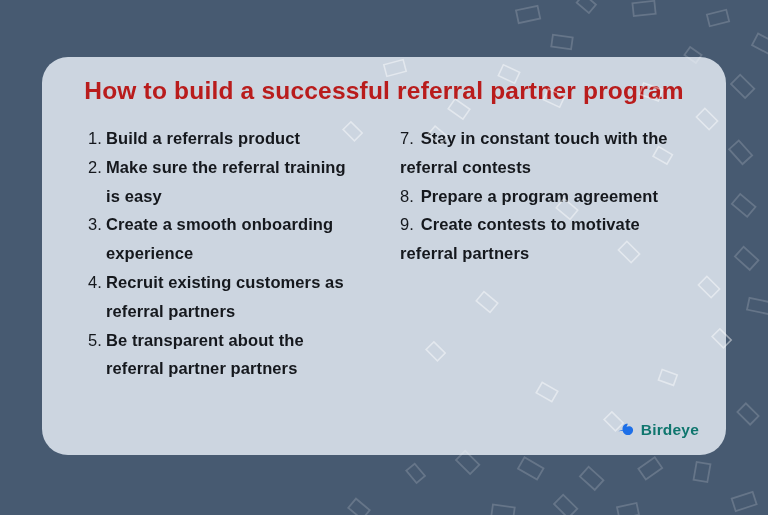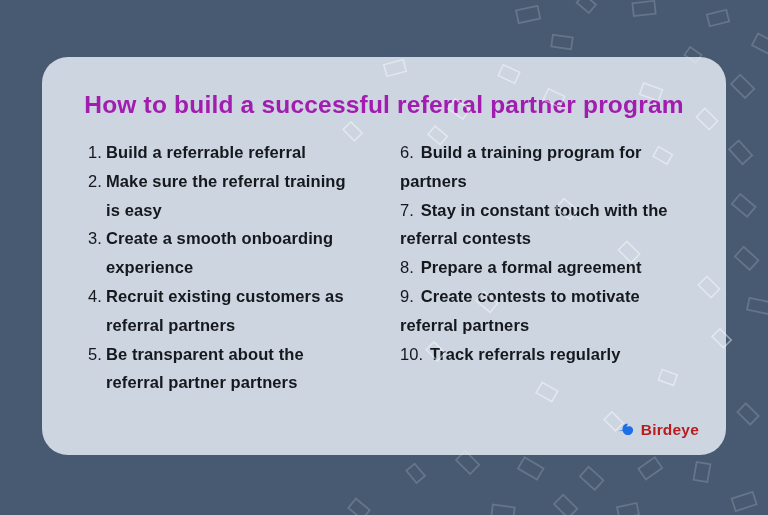--- a/index.html
+++ b/index.html
@@ -7,52 +7,52 @@
     position:relative;width:768px;height:515px;overflow:hidden;
     background:#475A71;
     font-family:"Liberation Sans","DejaVu Sans",sans-serif;
   }
   .pattern{position:absolute;left:0;top:0;z-index:3;pointer-events:none;}
   .card{
     position:absolute;left:42px;top:57px;width:684px;height:398px;
     background:#CCD5E0;border-radius:26px;z-index:1;
   }
   .title{
-    margin:31px auto 0;width:610px;text-align:center;
+    margin:17px auto 0;width:610px;text-align:center;
     font-size:24.5px;line-height:34px;font-weight:700;
-    color:#a21caf;letter-spacing:.2px;
+    color:#b91c1c;letter-spacing:.2px;
   }
   .cols{display:flex;margin-top:16px;}
   .col-left{width:315px;margin-left:43px;}
   .col-right{width:315px;}
   .item{font-size:16.5px;line-height:28.8px;color:#15181D;margin:0;letter-spacing:.1px;}
   .txt{font-weight:700;white-space:pre-line;}
   .num{font-weight:400;}
   .hang{display:flex;}
   .hang .num{flex:0 0 17px;text-align:right;margin-right:4px;}
   .flow .num{margin-right:2px;}
   .logo{
     position:absolute;right:27px;bottom:15px;z-index:2;
     display:flex;align-items:center;gap:5px;
   }
-  .brand{font-weight:700;font-size:15.5px;color:#b91c1c;letter-spacing:.2px;}
+  .brand{font-weight:700;font-size:15.5px;color:#0f766e;letter-spacing:.2px;}
 </style>
 </head>
 <body>
 
 <div class="stage">
 
   <div class="card">
     <h1 class="title">How to build a successful referral partner program</h1>
 
     <div class="cols">
       <div class="col-left">
         <div class="item hang">
           <span class="num">1.</span>
-            <span class="txt">Build a referrable referral</span>
+            <span class="txt">Build a referrals product</span>
         </div>
         <div class="item hang">
           <span class="num">2.</span>
             <span class="txt">Make sure the referral training
 is easy</span>
         </div>
         <div class="item hang">
           <span class="num">3.</span>
             <span class="txt">Create a smooth onboarding
 experience</span>
@@ -64,36 +64,29 @@
         </div>
         <div class="item hang">
           <span class="num">5.</span>
             <span class="txt">Be transparent about the
 referral partner partners</span>
         </div>
       </div>
 
       <div class="col-right">
         <p class="item flow">
-          <span class="num">6.</span> <span class="txt">Build a training program for
-partners</span>
-        </p>
-        <p class="item flow">
           <span class="num">7.</span> <span class="txt">Stay in constant touch with the
 referral contests</span>
         </p>
         <p class="item flow">
-          <span class="num">8.</span> <span class="txt">Prepare a formal agreement</span>
+          <span class="num">8.</span> <span class="txt">Prepare a program agreement</span>
         </p>
         <p class="item flow">
           <span class="num">9.</span> <span class="txt">Create contests to motivate
 referral partners</span>
-        </p>
-        <p class="item flow">
-          <span class="num">10.</span> <span class="txt">Track referrals regularly</span>
         </p>
       </div>
     </div>
 
     <div class="logo">
       <svg width="20" height="20" viewBox="0 0 24 24">
         <path fill="#1D6FE8" d="M2.6 13.4 L8 11.7 C7.1 7.4 10.3 4 14.3 4.5 L12.6 8.2 C16.7 6 21.2 8.9 20.4 13.1 C19.7 17 15.5 19.2 11.7 17.6 C9.2 16.5 8.2 14.6 8.1 13 L2.6 13.4 Z"></path>
       </svg>
       <span class="brand">Birdeye</span>
     </div>

